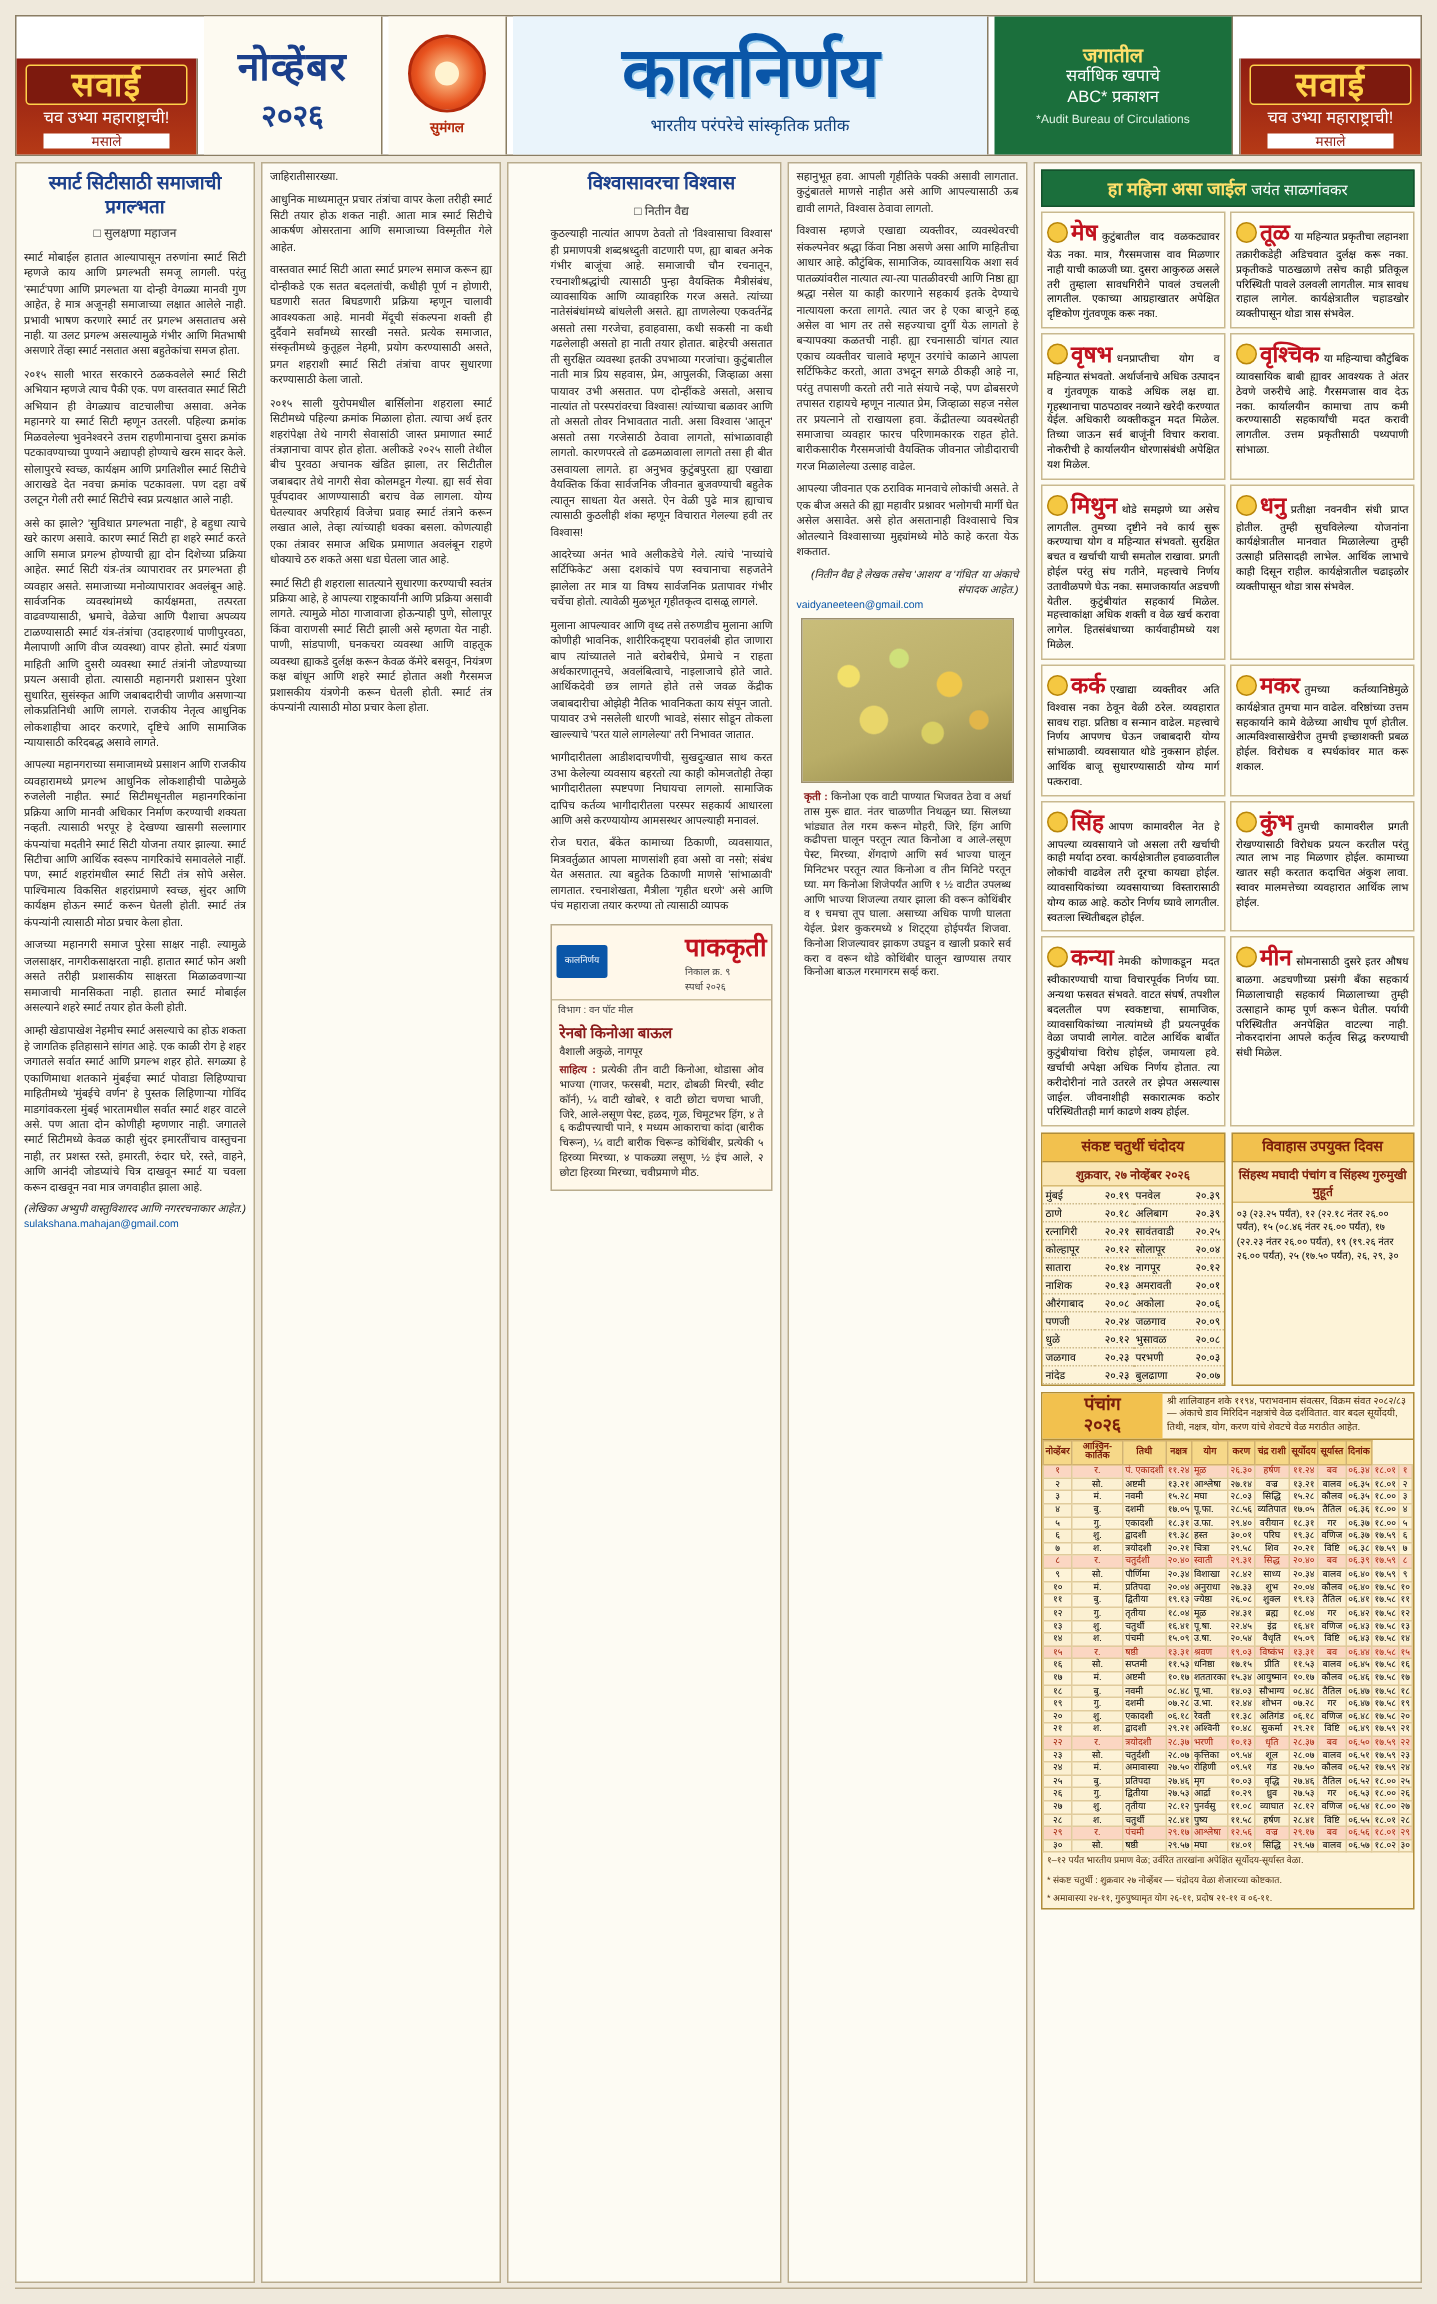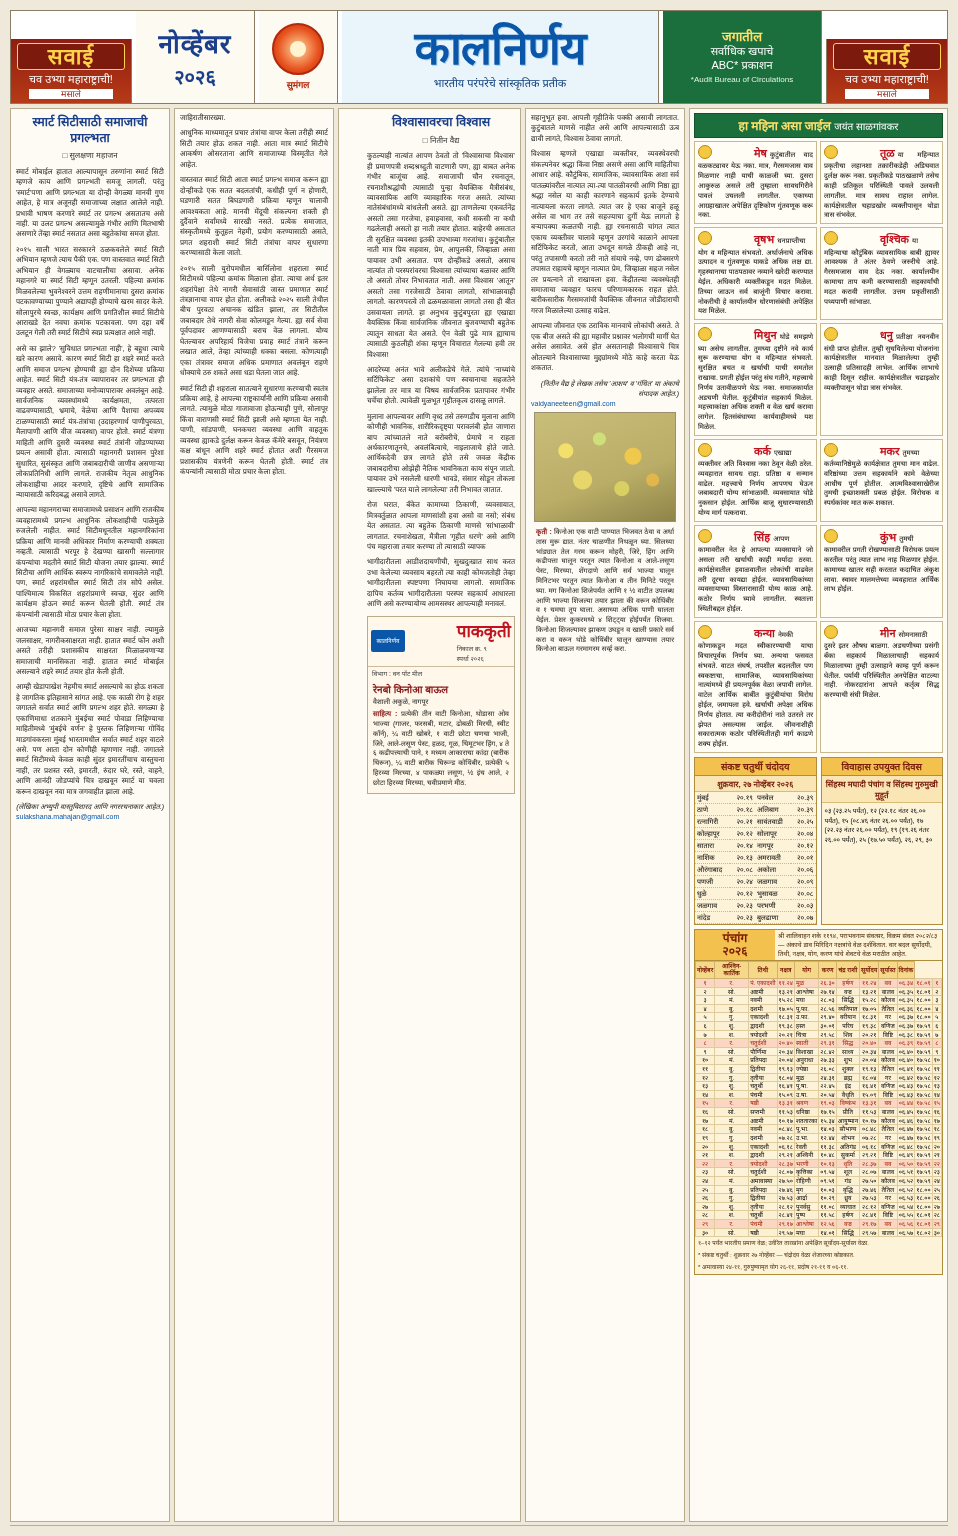--- a/index.html
+++ b/index.html
@@ -125,21 +125,21 @@
   }
   .rc-head .by{color:#fff;font-size:10px;font-weight:normal;}
   .rashi-grid{
     display:grid;grid-template-columns:1fr 1fr;gap:3px;margin-top:3px;
   }
   .rashi{
     border:1px solid #c9b98f;background:#fffdf4;padding:3px;
     font-size:7px;line-height:1.4;text-align:justify;
   }
   .rashi .nm{
-    font-weight:bold;font-size:11px;color:#c1121f;display:inline-block;margin-right:3px;margin-left:40px;
+    font-weight:bold;font-size:15px;color:#c1121f;display:inline-block;margin-right:3px;
   }
   .rashi .ico{
     display:inline-block;width:12px;height:12px;border-radius:50%;
     background:#f5c842;border:1px solid #b8860b;vertical-align:-2px;margin-right:2px;
   }
   .two-tables{display:flex;gap:4px;margin:4px;}
   .tbl{
     flex:1;border:1px solid #b08d3a;background:#fdf3d8;
   }
   .tbl-head{
@@ -243,22 +243,22 @@
       <p>स्मार्ट सिटी ही शहराला सातत्याने सुधारणा करण्याची स्वतंत्र प्रक्रिया आहे, हे आपल्या राष्ट्रकार्यांनी आणि प्रक्रिया असावी लागते. त्यामुळे मोठा गाजावाजा होऊन्याही पुणे, सोलापूर किंवा वाराणसी स्मार्ट सिटी झाली असे म्हणता येत नाही. पाणी, सांडपाणी, घनकचरा व्यवस्था आणि वाहतूक व्यवस्था ह्याकडे दुर्लक्ष करून केवळ कॅमेरे बसवून, नियंत्रण कक्ष बांधून आणि शहरे स्मार्ट होतात अशी गैरसमज प्रशासकीय यंत्रणेनी करून घेतली होती. स्मार्ट तंत्र कंपन्यांनी त्यासाठी मोठा प्रचार केला होता.</p>
       <p></p>
     </div>
 
     <div class="col c3">
       <div class="art-title">विश्वासावरचा विश्वास</div>
       <div class="art-by">नितीन वैद्य</div>
       <p>कुठल्याही नात्यांत आपण ठेवतो तो 'विश्वासाचा विश्वास' ही प्रमाणपत्री शब्दश्रध्दुती वाटणारी पण, ह्या बाबत अनेक गंभीर बाजूंचा आहे. समाजाची चौन रचनातून, रचनाशीश्रद्धांची त्यासाठी पुन्हा वैयक्तिक मैत्रीसंबंध, व्यावसायिक आणि व्यावहारिक गरज असते. त्यांच्या नातेसंबंधांमध्ये बांधलेली असते. ह्या ताणलेल्या एकवर्तनेंद्र असतो तसा गरजेचा, हवाहवासा, कधी सकसी ना कधी गढलेलाही असतो हा नाती तयार होतात. बाहेरची असतात ती सुरक्षित व्यवस्था इतकी उपभाव्या गरजांचा। कुटुंबातील नाती मात्र प्रिय सहवास, प्रेम, आपुलकी, जिव्हाळा असा पायावर उभी असतात. पण दोन्हींकडे असतो, असाच नात्यांत तो परस्परांवरचा विश्वास! त्यांच्याचा बळावर आणि तो असतो तोवर निभावतात नाती. असा विश्वास 'आतून' असतो तसा गरजेसाठी ठेवावा लागतो, सांभाळावाही लागतो. कारणपरत्वे तो ढळमळावाला लागतो तसा ही बीत उसवायला लागते. हा अनुभव कुटुंबपुरता ह्या एखाद्या वैयक्तिक किंवा सार्वजनिक जीवनात बुजवण्याची बहुतेक त्यातून साधता येत असते. ऐन वेळी पुढे मात्र ह्याचाच त्यासाठी कुठलीही शंका म्हणून विचारात गेलल्या हवी तर विश्वास!</p>
       <p>आदरेच्या अनंत भावे अलीकडेचे गेले. त्यांचे 'नाच्यांचे सर्टिफिकेट' असा दशकांचे पण स्वचानाचा सहजतेने झालेला तर मात्र या विषय सार्वजनिक प्रतापावर गंभीर चर्चेचा होतो. त्यावेळी मुळभूत गृहीतकृत्व दासळू लागले.</p>
       <p>मुलाना आपल्यावर आणि वृध्द तसे तरुणडीच मुलाना आणि कोणीही भावनिक, शारीरिकदृष्ट्या परावलंबी होत जाणारा बाप त्यांच्यातले नाते बरोबरीचे, प्रेमाचे न राहता अर्थकारणातूनचे, अवलंबित्वाचे, नाइलाजाचे होते जाते. आर्थिकदेवी छत्र लागते होते तसे जवळ केंद्रीक जबाबदारीचा ओझेही नैतिक भावनिकता काय संपून जातो. पायावर उभे नसलेली धारणी भावडे, संसार सोडून तोकला खाल्ल्याचे 'परत याले लागलेल्या' तरी निभावत जातात.</p>
+      <p>भागीदारीतला आडीशदाचणीची, सुखदुःखात साथ करत उभा केलेल्या व्यवसाय बहरतो त्या काही कोमजतोही तेव्हा भागीदारीतला स्पष्टपणा निघायचा लागलो. सामाजिक दापिच कर्तव्य भागीदारीतला परस्पर सहकार्य आधारला आणि असे करण्यायोग्य आमसस्थर आपल्याही मनावलं.</p>
       <p>रोज घरात, बँकेत कामाच्या ठिकाणी, व्यवसायात, मित्रवर्तुळात आपला माणसांशी हवा असो वा नसो; संबंध येत असतात. त्या बहुतेक ठिकाणी माणसे 'सांभाळावी' लागतात. रचनाशेखता, मैत्रीला 'गृहीत धरणे' असे आणि पंच महाराजा तयार करण्या तो त्यासाठी व्यापक</p>
-      <p>भागीदारीतला आडीशदाचणीची, सुखदुःखात साथ करत उभा केलेल्या व्यवसाय बहरतो त्या काही कोमजतोही तेव्हा भागीदारीतला स्पष्टपणा निघायचा लागलो. सामाजिक दापिच कर्तव्य भागीदारीतला परस्पर सहकार्य आधारला आणि असे करण्यायोग्य आमसस्थर आपल्याही मनावलं.</p>
 
       <div class="recipe">
         <div class="recipe-head">
           <div class="recipe-logo">कालनिर्णय</div>
           <div>
             <div class="recipe-title">पाककृती</div>
             <div class="recipe-meta">निकाल क्र. ९</div>
             <div class="recipe-meta">स्पर्धा २०२६</div>
           </div>
         </div>

